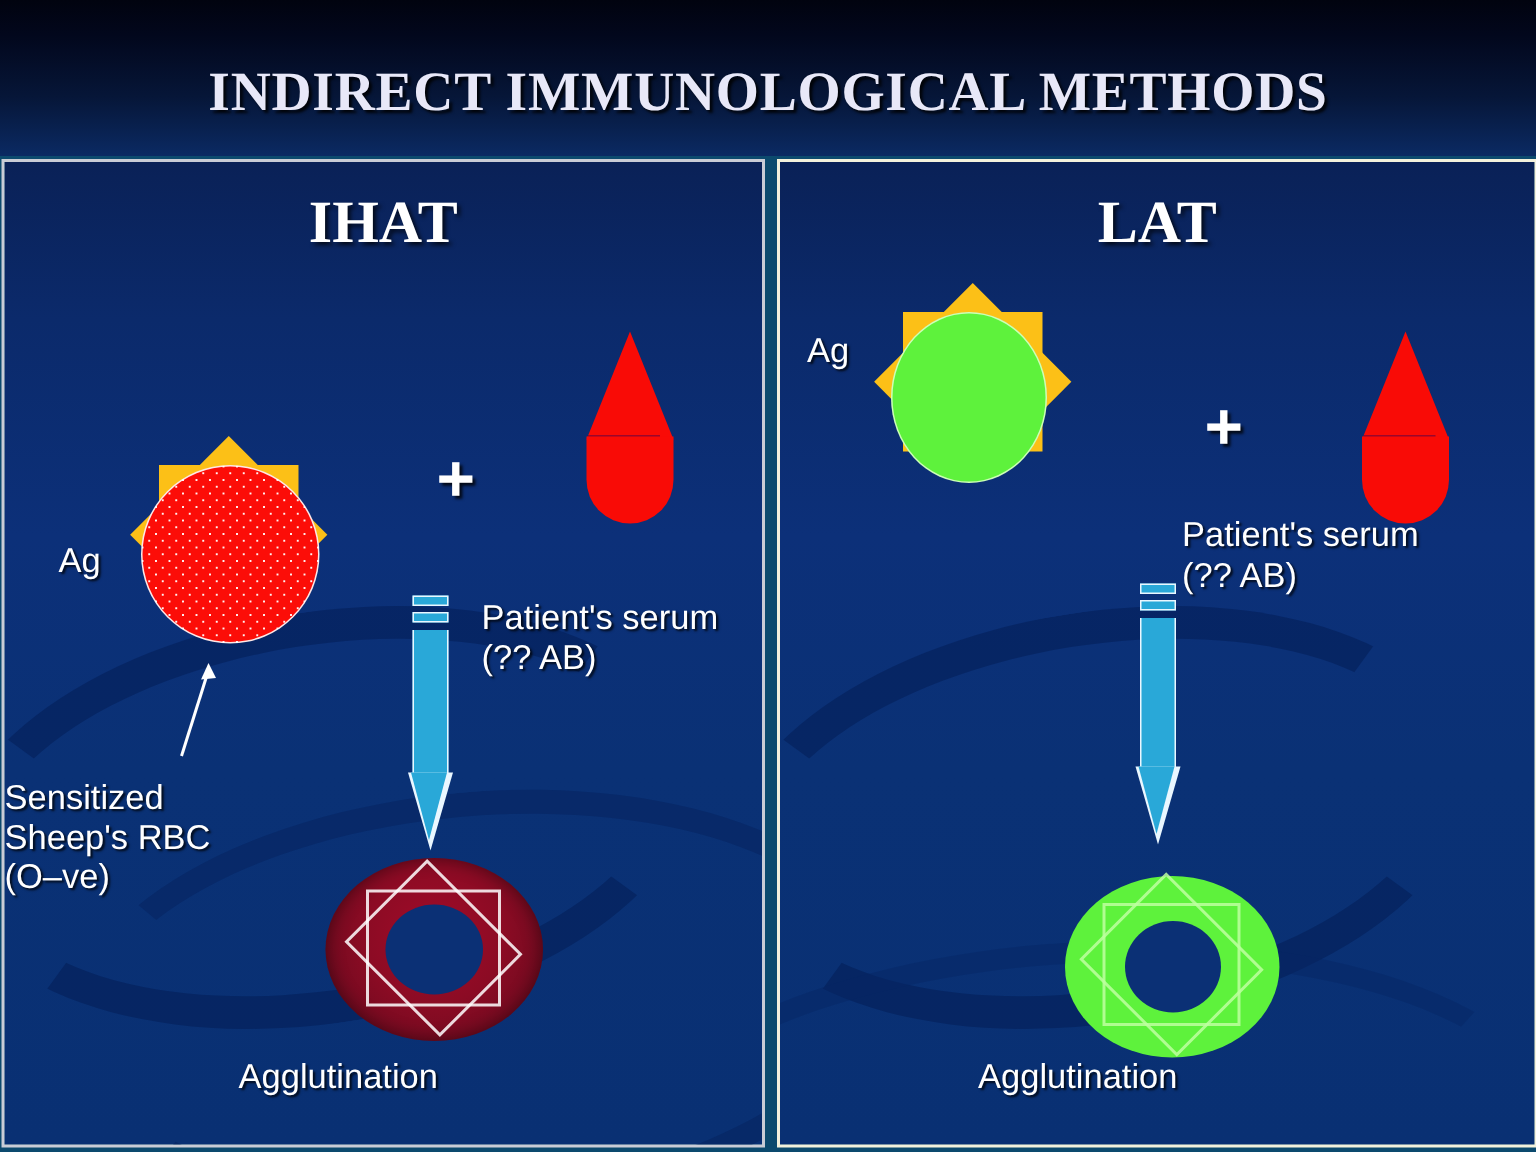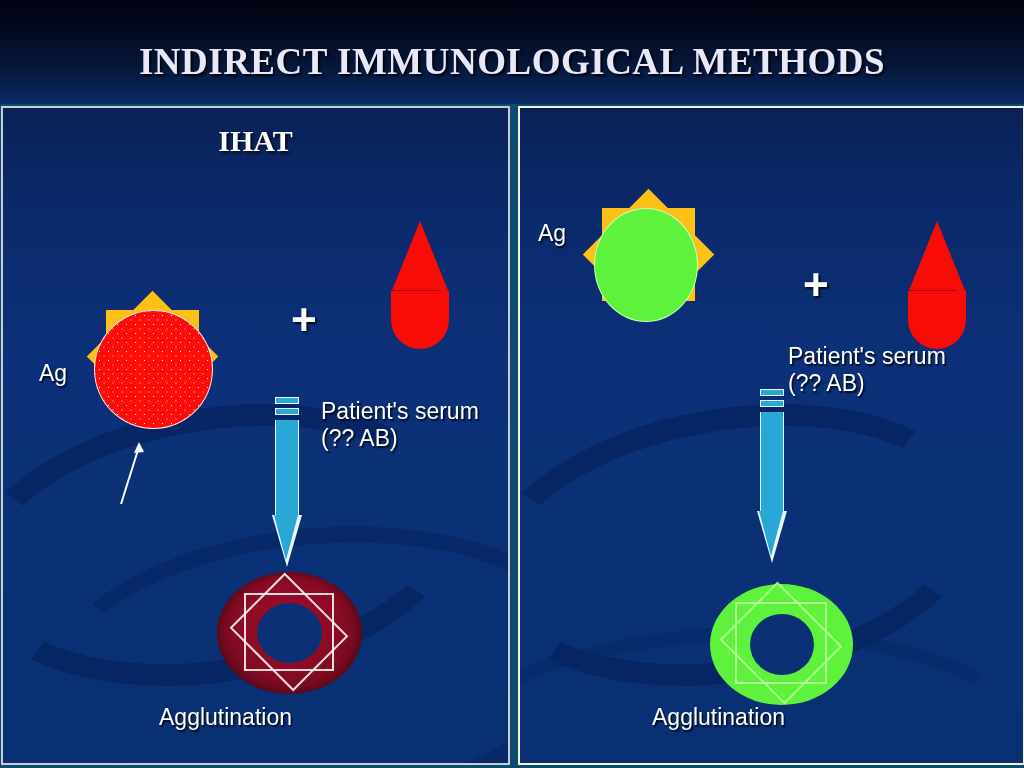--- a/index.html
+++ b/index.html
@@ -74,21 +74,21 @@
   .swirl.s3 { left: -120px; top: 520px; width: 620px; height: 260px; transform: rotate(-3deg);
               border-width: 14px; border-color: rgba(6,38,100,0.45) transparent rgba(6,38,100,0.45) transparent;}
 
   .panel-title {
     position: absolute;
     left: 0;
     width: 100%;
     text-align: center;
     font-family: "Liberation Serif", "DejaVu Serif", serif;
     font-weight: bold;
-    font-size: 30px;
+    font-size: 40px;
     color: #ffffff;
     text-shadow: 2px 2px 3px rgba(0,0,0,0.75);
   }
 
   
   .lbl {
     position: absolute;
     color: #ffffff;
     font-size: 23px;
     line-height: 1.16;
@@ -258,20 +258,23 @@
       <div class="sq"></div>
       <div class="sq rot"></div>
     </div>
     <div class="particle rbc" style="left:91px; top:202px; width:117px; height:117px;"></div>
 
     <svg class="star-outline" style="left:100px; top:330px; width:60px; height:70px;" viewBox="0 0 60 70">
       <line x1="18" y1="66" x2="35" y2="12" stroke="#ffffff" stroke-width="2"></line>
       <polygon points="36,4 31,15 41,14" fill="#ffffff"></polygon>
     </svg>
 
+    <div class="lbl ctr" style="left:0px; top:410px; width:195px;">Sensitized
+Sheep's RBC
+(O–ve)</div>
 
     <div class="plus" style="left:288px; top:190px;">+</div>
 
     <div class="drop" style="left:388px; top:113px; width:58px; height:130px;">
       <div class="tip"></div>
       <div class="body"></div>
       <div class="seam"></div>
     </div>
 
     <div class="lbl ctr" style="left:318px; top:290px; width:200px;">Patient's serum
@@ -297,20 +300,21 @@
     </div>
 
     <div class="lbl ctr" style="left:156px; top:596px; width:260px;">Agglutination</div>
   </div>
 
   <div class="panel panel-right">
 
     <div class="swirl s1"></div>
     <div class="swirl s3"></div>
 
+    <div class="panel-title" style="top:16px;">LAT</div>
 
     <div class="lbl" style="left:18px; top:112px;">Ag</div>
 
     <div class="star8 gold" style="left:82px; top:100px; width:93px; height:93px;">
       <div class="sq"></div>
       <div class="sq rot"></div>
     </div>
     <div class="particle latex" style="left:74px; top:100px; width:102px; height:112px;"></div>
 
 

